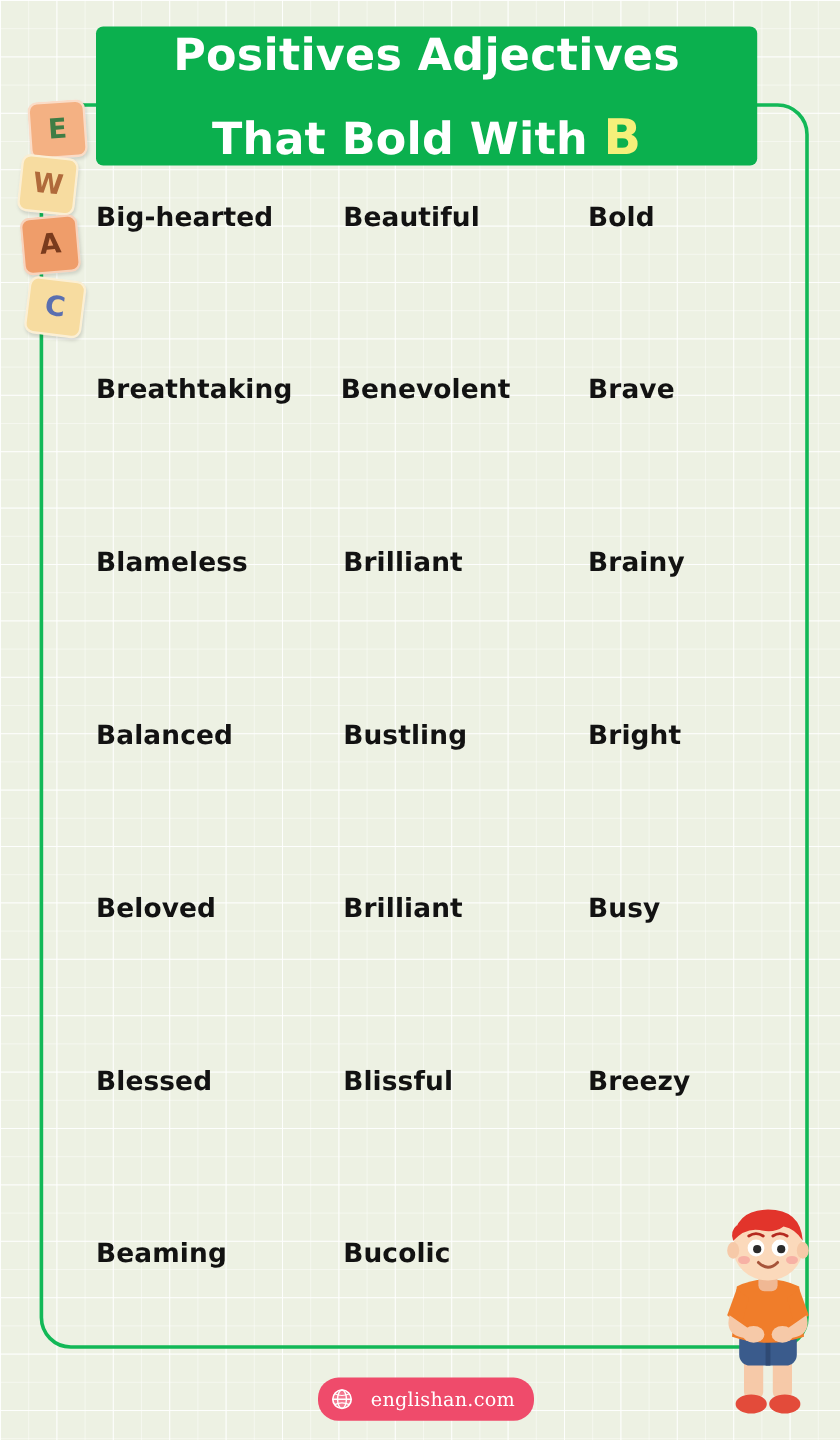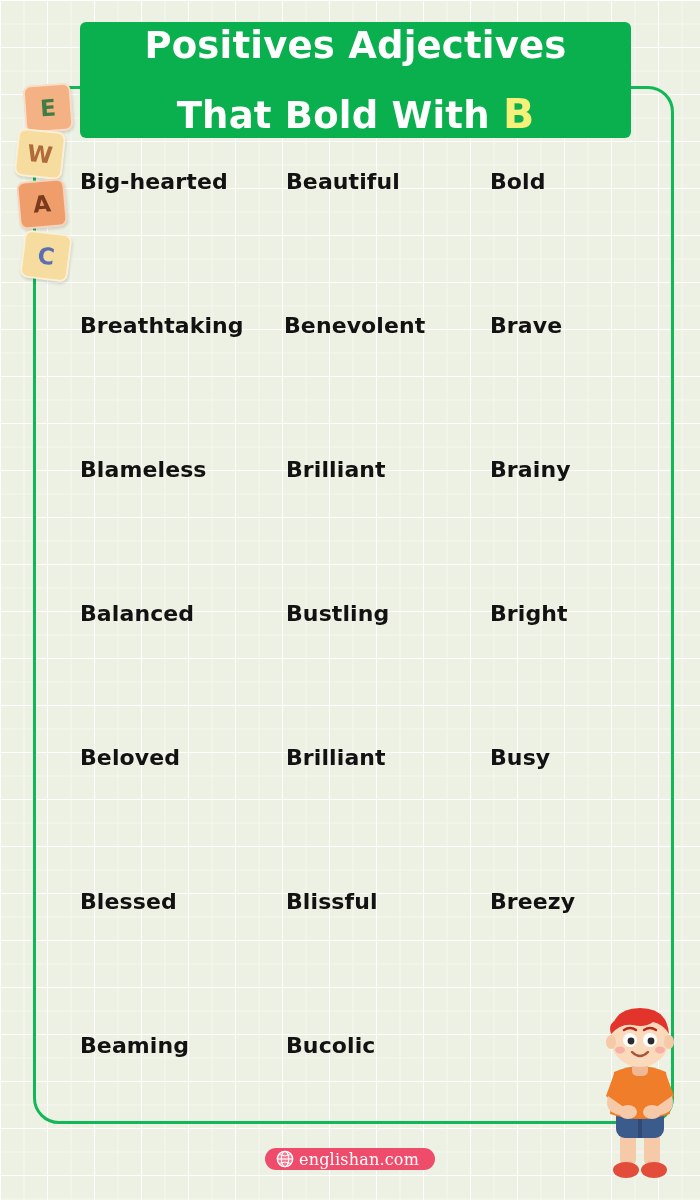--- a/index.html
+++ b/index.html
@@ -141,27 +141,27 @@
     width: 96px;
     height: 180px;
     z-index: 5;
   }
 
   
   .footer-badge {
     position: absolute;
     left: 265px;
     top: 1148px;
-    height: 22px;
+    height: 36px;
     padding: 0 16px 0 10px;
     background: #ef4b6b;
     border-radius: 17px;
     display: flex;
     align-items: center;
-    gap: 4px;
+    gap: 14px;
     z-index: 6;
   }
   .footer-badge .globe {
     width: 20px;
     height: 20px;
     flex: 0 0 20px;
   }
   .footer-text {
     color: #ffffff;
     font-size: 16px;

